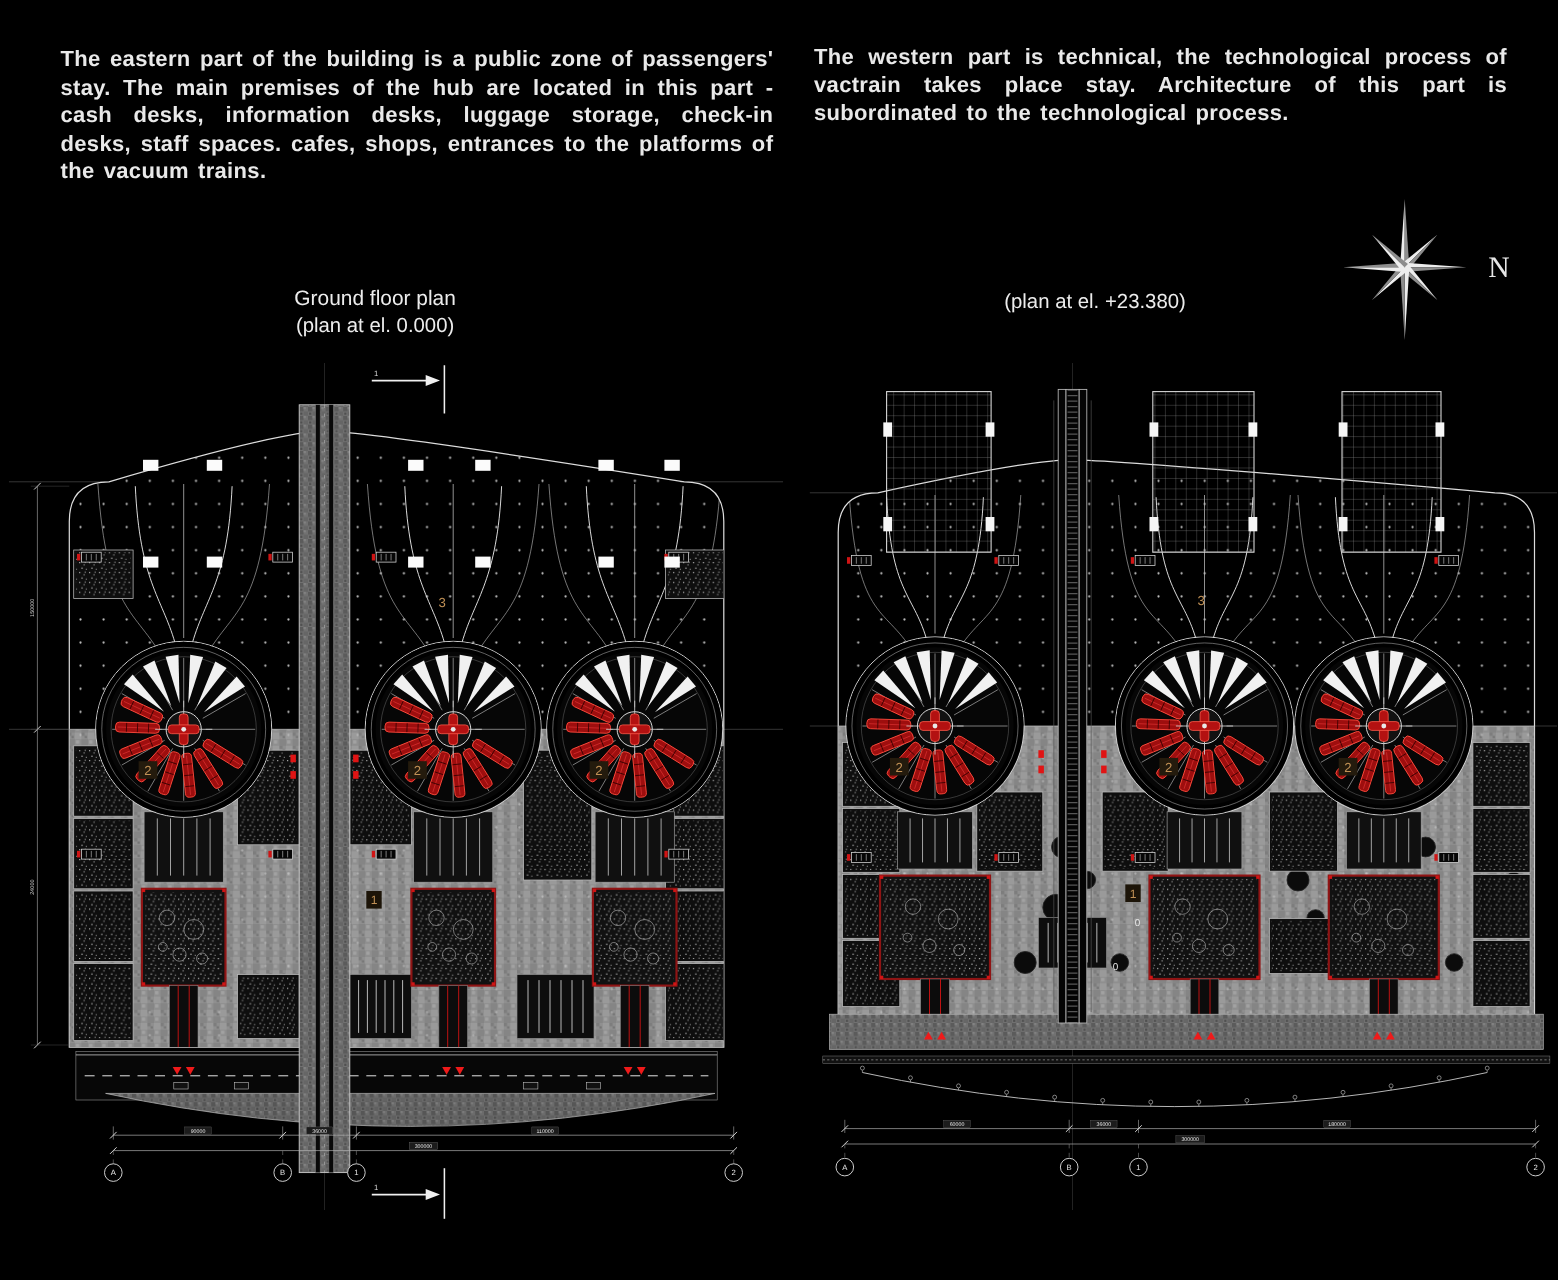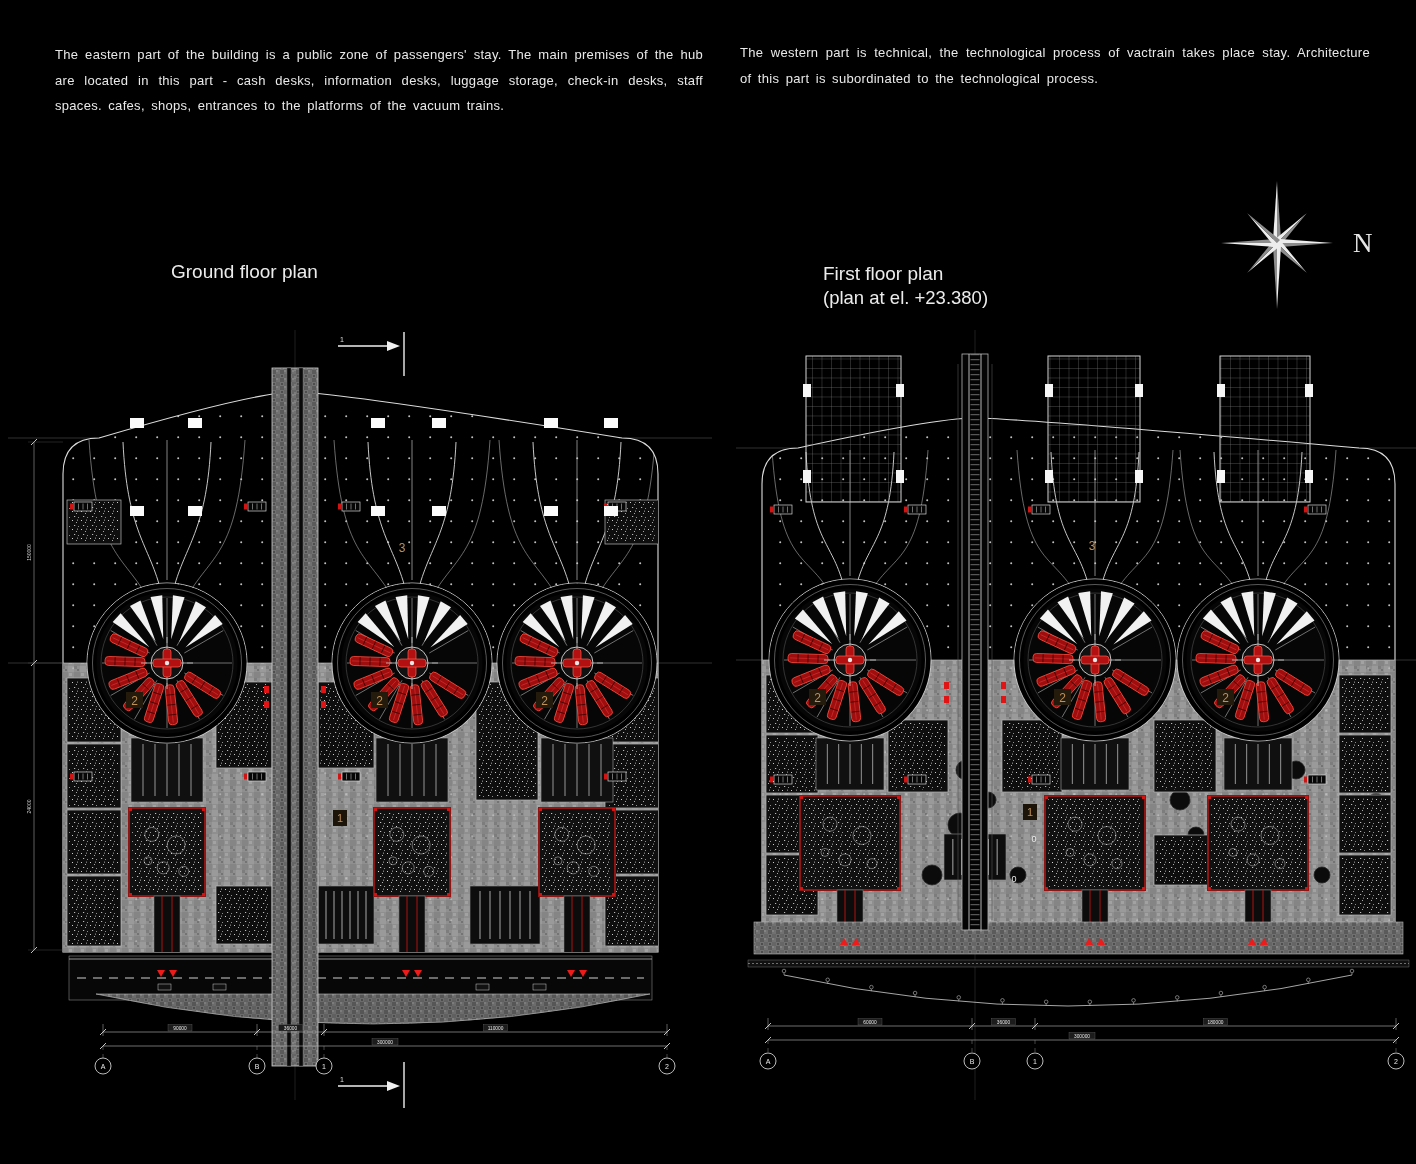--- a/index.html
+++ b/index.html
@@ -1,45 +1,45 @@
 <!DOCTYPE html>
 <html><head>
 <meta charset="utf-8">
 <style>
   html,body{margin:0;padding:0;background:#000;}
   .canvas{position:relative;width:1416px;height:1164px;background:#000;overflow:hidden;
           font-family:"Liberation Sans",sans-serif;}
-  .intro{position:absolute;color:#e9e9e9;font-size:13px;line-height:25.5px;
-         letter-spacing:.3px;word-spacing:2.5px;text-align:justify;margin:0;}
+  .intro{position:absolute;color:#e9e9e9;font-size:20px;line-height:25.5px;
+         letter-spacing:.3px;word-spacing:2.5px;text-align:justify;margin:0;font-weight:bold;}
   .intro-left{left:55px;top:42px;width:648px;}
   .intro-right{left:740px;top:40px;width:630px;}
-  .plan-title{position:absolute;color:#ececec;font-size:19px;line-height:24px;}
+  .plan-title{position:absolute;color:#ececec;font-size:19px;line-height:24px;text-align:center;}
   .plan-title .sub{font-size:18.5px;}
   .title-left{left:171px;top:260px;width:340px;}
   .title-right{left:823px;top:262px;width:345px;}
   .compass{position:absolute;left:1205px;top:168px;}
   .plansvg{position:absolute;}
   #plan0{left:8px;top:330px;}
   #plan1{left:736px;top:330px;}
   svg text{font-family:"Liberation Sans",sans-serif;}
   .nlabel{font-family:"Liberation Serif",serif;}
 </style>
 </head>
 <body>
 
 <div class="canvas">
 
   <p class="intro intro-left">The eastern part of the building is a public zone of passengers' stay. The main premises of the hub are located in this part - cash desks, information desks, luggage storage, check-in desks, staff spaces. cafes, shops, entrances to the platforms of the vacuum trains.</p>
   <p class="intro intro-right">The western part is technical, the technological process of vactrain takes place stay. Architecture of this part is subordinated to the technological process.</p>
 
   <div class="plan-title title-left">
     <div>Ground floor plan</div>
+    <div class="sub">(plan at el. 0.000)</div>
   </div>
   <div class="plan-title title-right">
-    <div>First floor plan</div>
     <div class="sub">(plan at el. +23.380)</div>
   </div>
 
   <svg class="compass" id="compass" width="200" height="165" viewBox="0 0 200 165">
     <g id="compass-rays">
         <g transform="rotate(0 72 75)">
           <polygon points="72,13 67.8,75 72,75" fill="#ededed"></polygon>
           <polygon points="72,13 76.2,75 72,75" fill="#8d8d8d"></polygon>
         </g>
         <g transform="rotate(45 72 75)">

